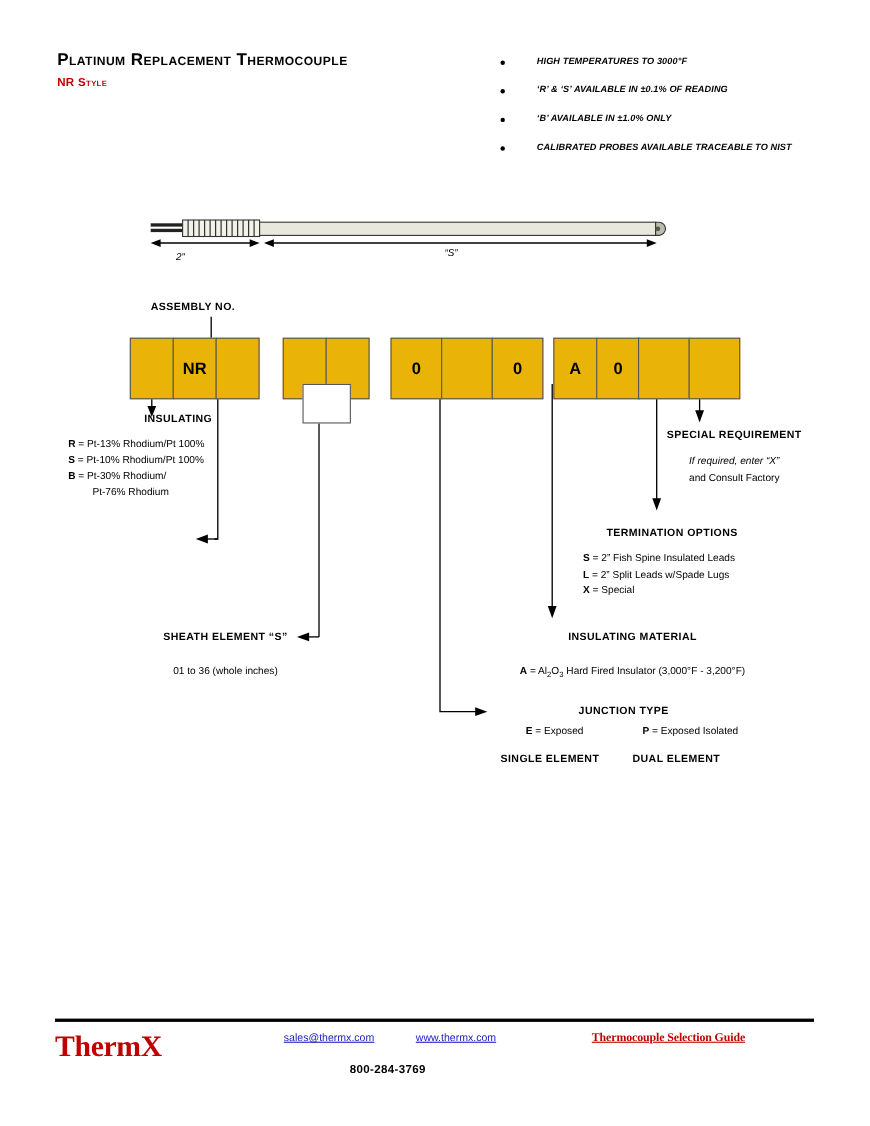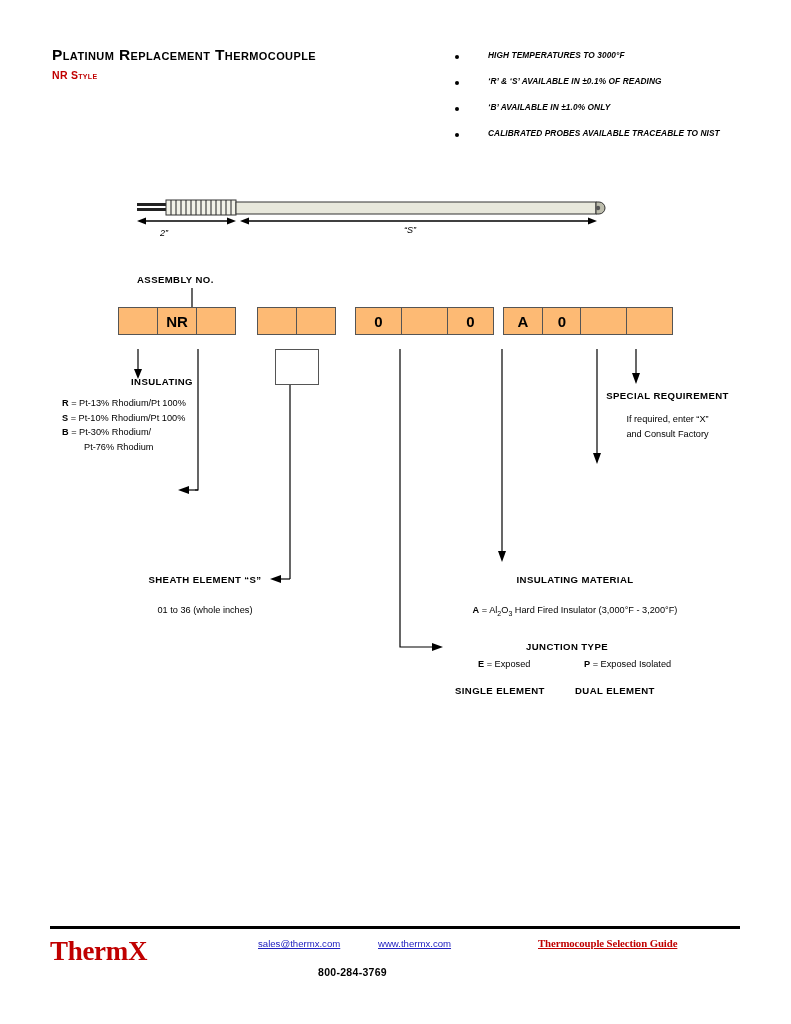--- a/index.html
+++ b/index.html
@@ -40,25 +40,25 @@
 
   
   .probe-wrap{position:absolute;left:0;top:0;width:791px;height:1024px;
               pointer-events:none;}
   .probe-svg{position:absolute;left:0;top:0;}
 
   
   .boxrow{position:absolute;left:118px;top:307px;}
   .grp{position:absolute;top:0;display:flex;}
   .cell{
-    width:40px;height:28px;
+    width:40px;height:56px;
     border:1px solid #555;
     margin-left:-1px;
     display:flex;align-items:center;justify-content:center;
-    font-size:15px;font-weight:bold;background:#fdba74;
+    font-size:15px;font-weight:bold;background:#eab308;
     box-sizing:border-box;
   }
   .cell:first-child{margin-left:0;}
   .cell.wide{width:47px;}
   .subbox{
     position:absolute;
     border:1px solid #555;
     box-sizing:border-box;
     background:#fff;
   }
@@ -259,24 +259,32 @@
     </div>
   </div>
 
   <div class="lbl" style="left:430px;top:574px;width:290px;">
     <div class="hd ctr">INSULATING MATERIAL</div>
     <div class="ln ctr" style="margin-top:18px;">
       <b>A</b><span> = Al</span><sub>2</sub><span>O</span><sub>3</sub><span>  Hard Fired Insulator (3,000°F - 3,200°F)</span>
     </div>
   </div>
 
+  <div class="lbl" style="left:506px;top:479px;width:210px;">
+    <div class="hd ctr">TERMINATION OPTIONS</div>
+    <div style="margin-top:10px;padding-left:24px;">
+      <div class="ln"><b>S</b><span> = 2” Fish Spine Insulated Leads</span></div>
+      <div class="ln"><b>L</b><span> = 2” Split Leads w/Spade Lugs</span></div>
+      <div class="ln"><b>X</b><span> = Special</span></div>
+    </div>
+  </div>
 
   <div class="lbl" style="left:595px;top:390px;width:145px;">
     <div class="hd ctr">SPECIAL REQUIREMENT</div>
-    <div class="ln ctr" style="margin-top:11px;">If required, enter “X”</div>
+    <div class="ln ctr" style="margin-top:11px;font-style:italic;">If required, enter “X”</div>
     <div class="ln ctr">and Consult Factory</div>
   </div>
 
   <div class="foot-rule"></div>
   <div class="brand">ThermX</div>
   <a class="mail" href="#">sales@thermx.com</a>
   <a class="site" href="#">www.thermx.com</a>
   <div class="phone">800-284-3769</div>
   <div class="guide">Thermocouple Selection Guide</div>
 

